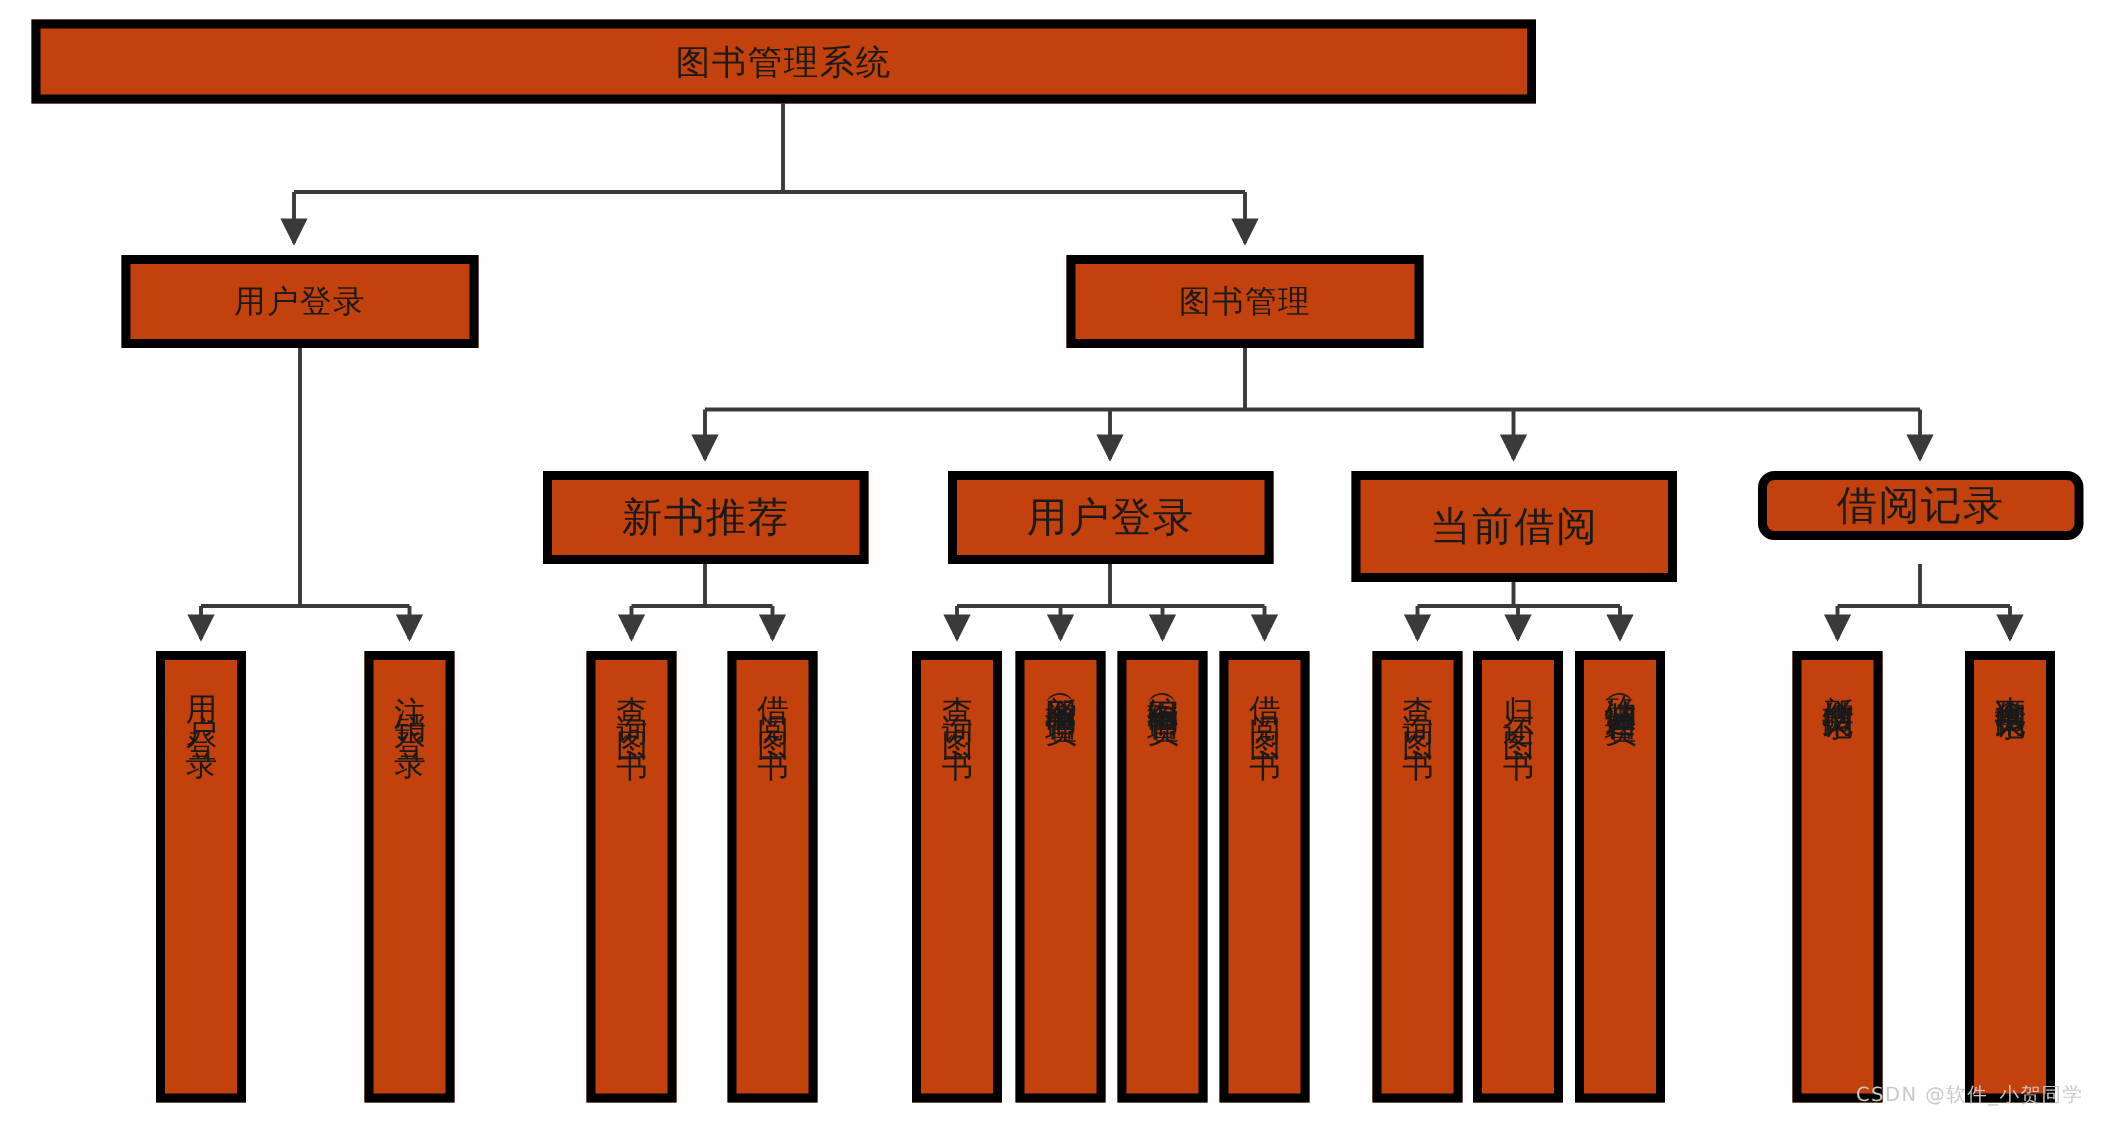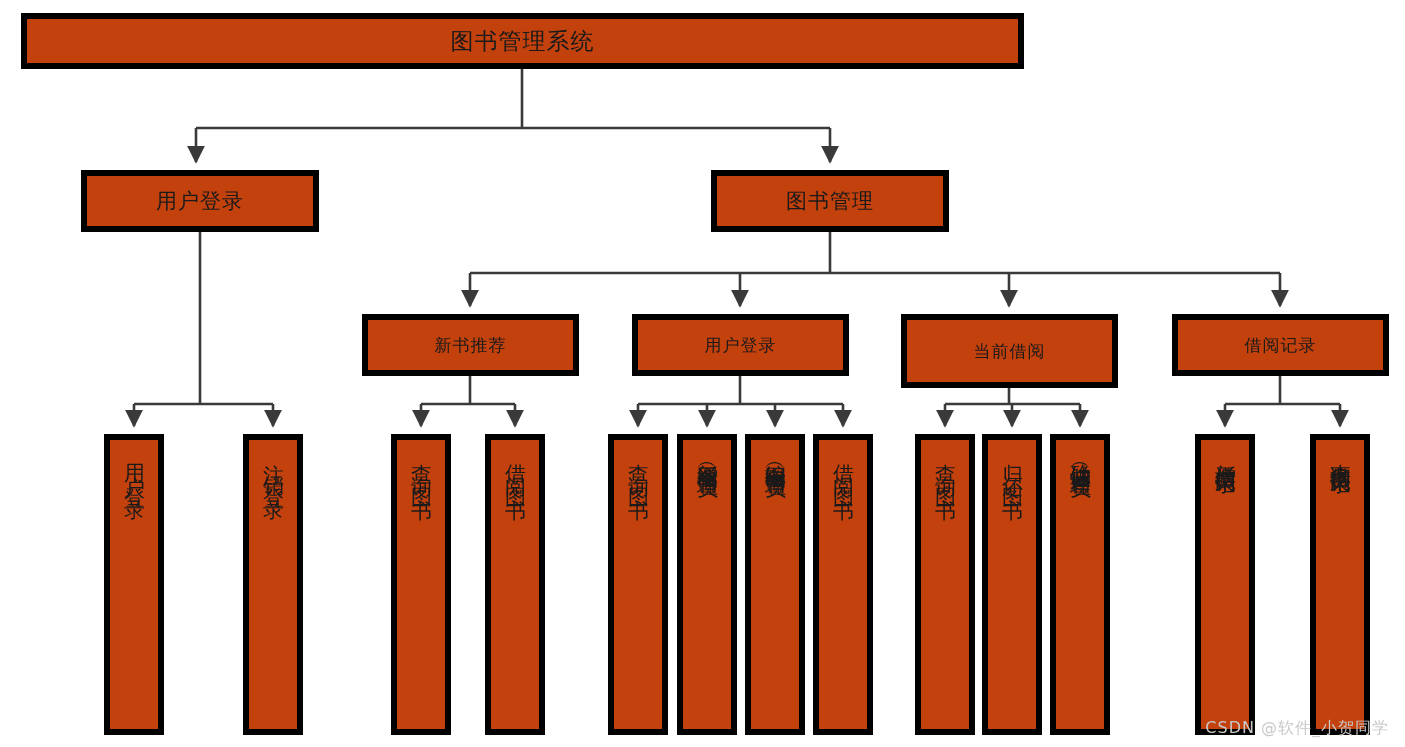--- a/index.html
+++ b/index.html
@@ -34,21 +34,21 @@
   }
   .node.root{
     font-size:23px;
     letter-spacing:1px;
   }
   .node.lvl1{
     font-size:21px;
     letter-spacing:1px;
   }
   .node.lvl2{
-    font-size:17px;
+    font-size:27px;
     letter-spacing:1px;
     font-family:Liberation Mono, monospace;
   }
   .node.leaf{
     align-items:flex-start;
     justify-content:center;
     padding-top:7px;
   }
   .vtext{
     writing-mode:vertical-rl;
@@ -57,21 +57,21 @@
     line-height:1.18;
     letter-spacing:2px;
     white-space:nowrap;
     color:#1a1a1a;
   }
   .leaf-short .vtext{ letter-spacing:12px; }
   .watermark{
     position:absolute;
     right:16px;
     bottom:8px;
-    font-size:16px;
+    font-size:13px;
     color:#c9c9c9;
     letter-spacing:1px;
     z-index:3;
     white-space:nowrap;
     font-family:"DejaVu Sans","Liberation Sans",sans-serif;
     margin-top:11px;
   }
 </style>
 </head>
 <body>
@@ -144,21 +144,21 @@
 
   <div class="node lvl2" id="node-l2-0" style="left: 362px; top: 314px; width: 217px; height: 62px;">
     <span>新书推荐</span>
   </div>
   <div class="node lvl2" id="node-l2-1" style="left: 632px; top: 314px; width: 217px; height: 62px;">
     <span>用户登录</span>
   </div>
   <div class="node lvl2" id="node-l2-2" style="left: 901px; top: 314px; width: 217px; height: 74px;">
     <span>当前借阅</span>
   </div>
-  <div class="node lvl2" id="node-l2-3" style="left: 1172px; top: 314px; width: 217px; height: 62px;">
+  <div class="node lvl2" id="node-l2-3" style="left: 1172px; top: 314px; width: 217px; height: 46px; border-radius: 11px;">
     <span>借阅记录</span>
   </div>
 
   <div class="node leaf leaf-short" id="node-leaf-0" style="left: 104px; top: 434px; width: 60px; height: 301px;">
     <span class="vtext">用户登录</span>
   </div>
   <div class="node leaf leaf-short" id="node-leaf-1" style="left: 243px; top: 434px; width: 60px; height: 301px;">
     <span class="vtext">注销登录</span>
   </div>
   <div class="node leaf leaf-short" id="node-leaf-2" style="left: 391px; top: 434px; width: 60px; height: 301px;">

